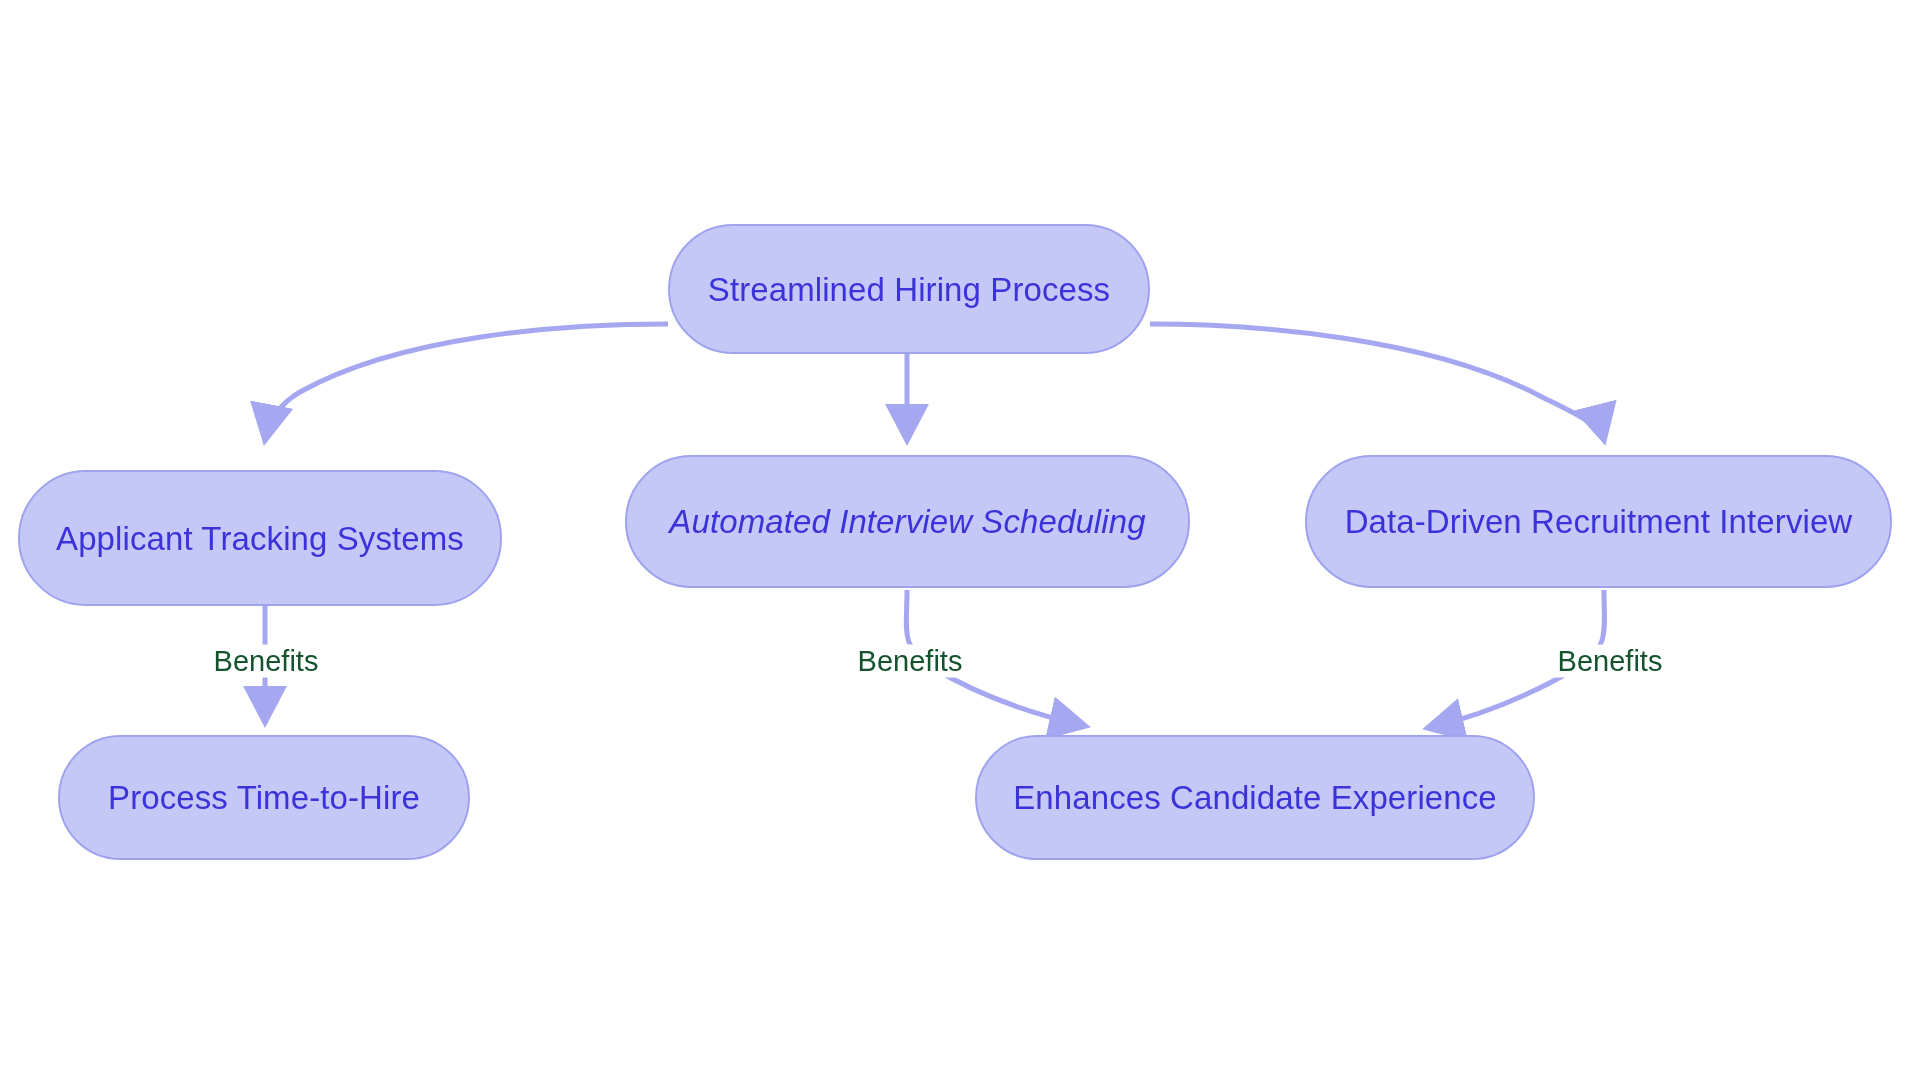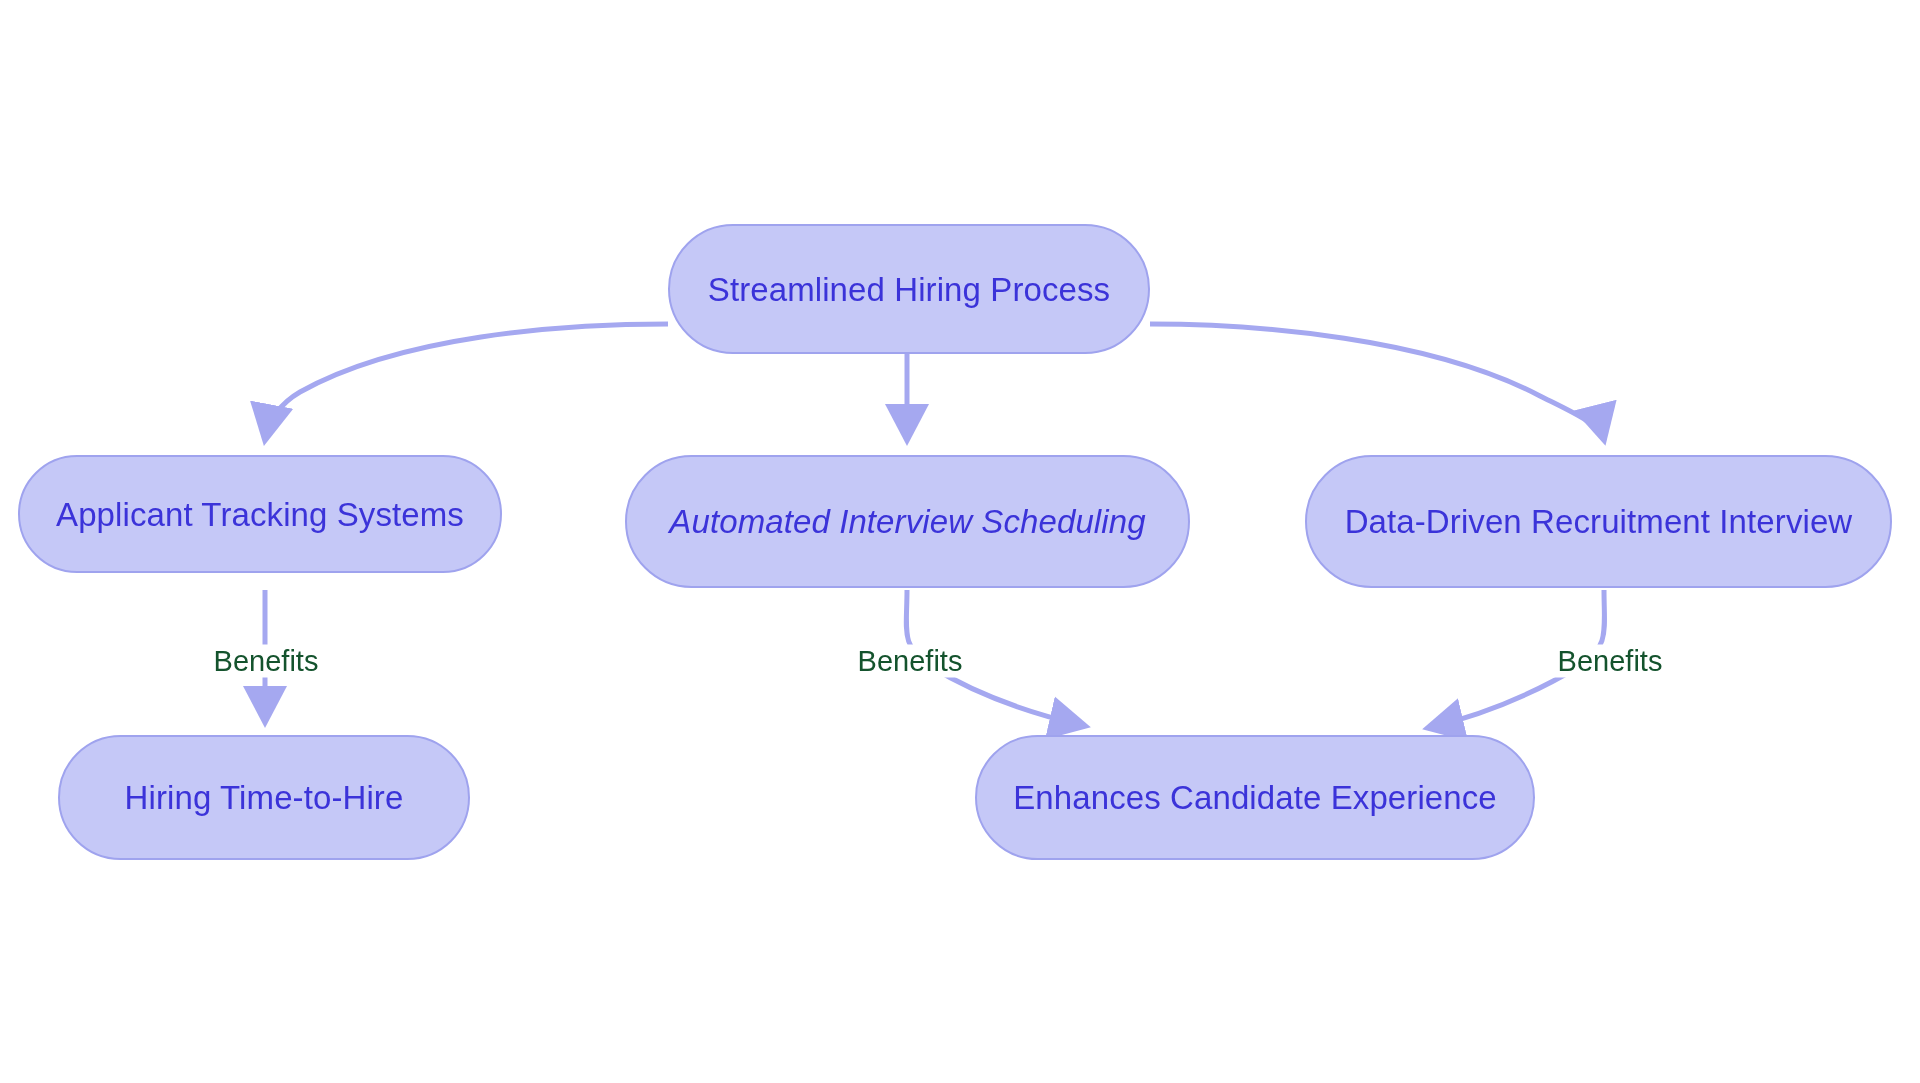--- a/index.html
+++ b/index.html
@@ -48,21 +48,21 @@
     font-weight: 400;
     white-space: nowrap;
     line-height: 1;
     background: #ffffff;
     padding: 2px 5px;
     z-index: 3;
     transform: translate(-50%, -50%);
   }
   
   #node-root          { left: 668px;  top: 212px; width: 482px; height: 130px; margin-top: 12px; }
-  #node-ats           { left: 18px;   top: 455px; width: 484px; height: 118px; }
+  #node-ats           { left: 18px;   top: 470px; width: 484px; height: 136px; }
   #node-scheduling    { left: 625px;  top: 455px; width: 565px; height: 133px; font-style: italic; }
   #node-analytics     { left: 1305px; top: 455px; width: 587px; height: 133px; }
   #node-time-to-hire  { left: 58px;   top: 735px; width: 412px; height: 125px; }
   #node-candidate-exp { left: 975px;  top: 735px; width: 560px; height: 125px; }
   
   #label-benefits-ats        { left: 266px;  top: 661px; }
   #label-benefits-scheduling { left: 910px;  top: 661px; }
   #label-benefits-analytics  { left: 1610px; top: 661px; }
 </style>
 </head>
@@ -100,21 +100,21 @@
 
   <div class="node" id="node-scheduling">
     <span class="node-label">Automated Interview Scheduling</span>
   </div>
 
   <div class="node" id="node-analytics">
     <span class="node-label">Data-Driven Recruitment Interview</span>
   </div>
 
   <div class="node" id="node-time-to-hire">
-    <span class="node-label">Hiring Time-to-Hire</span>
+    <span class="node-label">Process Time-to-Hire</span>
   </div>
 
   <div class="node" id="node-candidate-exp">
     <span class="node-label">Enhances Candidate Experience</span>
   </div>
 
   <div class="edge-label" id="label-benefits-ats">Benefits</div>
 
   <div class="edge-label" id="label-benefits-scheduling">Benefits</div>
 

